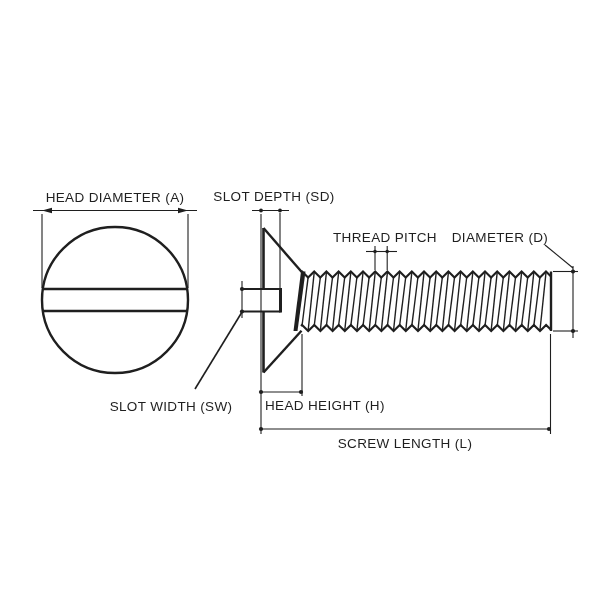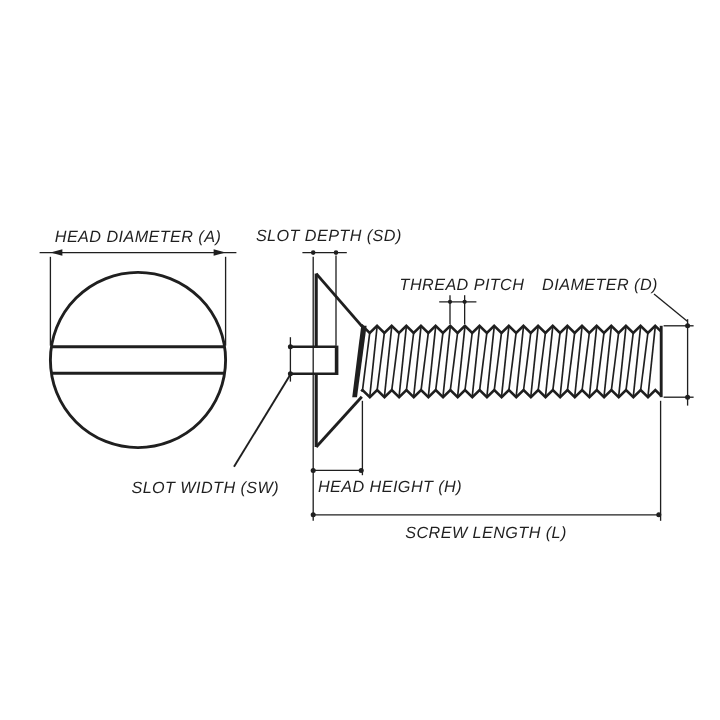--- a/index.html
+++ b/index.html
@@ -8,21 +8,20 @@
     background: var(--background, #ffffff);
     width: 600px;
     height: 600px;
     overflow: hidden;
   }
   .stage {
     position: relative;
     width: 600px;
     height: 600px;
     background: var(--background, #ffffff);
-    font-style: italic;
   }
   svg { display: block; }
   .outline {
     stroke: var(--ink, #1f1f1f);
     fill: none;
     stroke-width: 2.4px;
   }
   .thin {
     stroke: var(--ink, #1f1f1f);
     fill: none;

